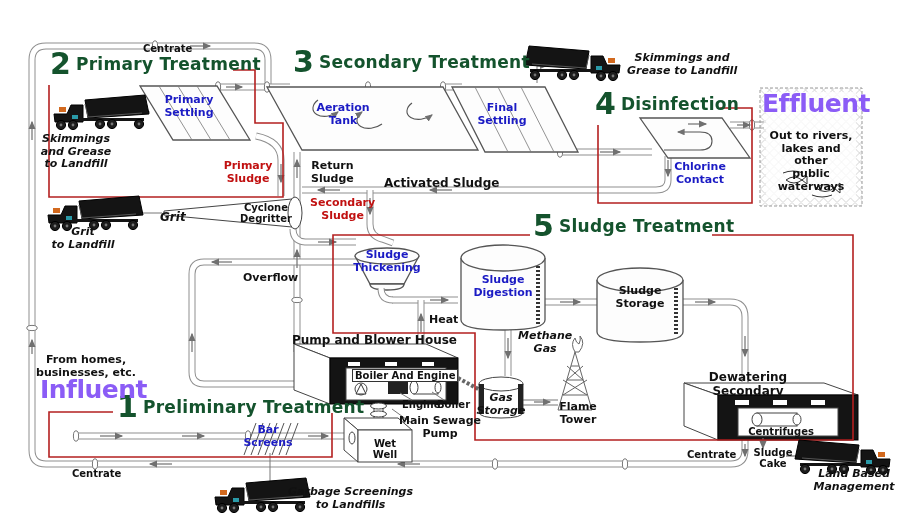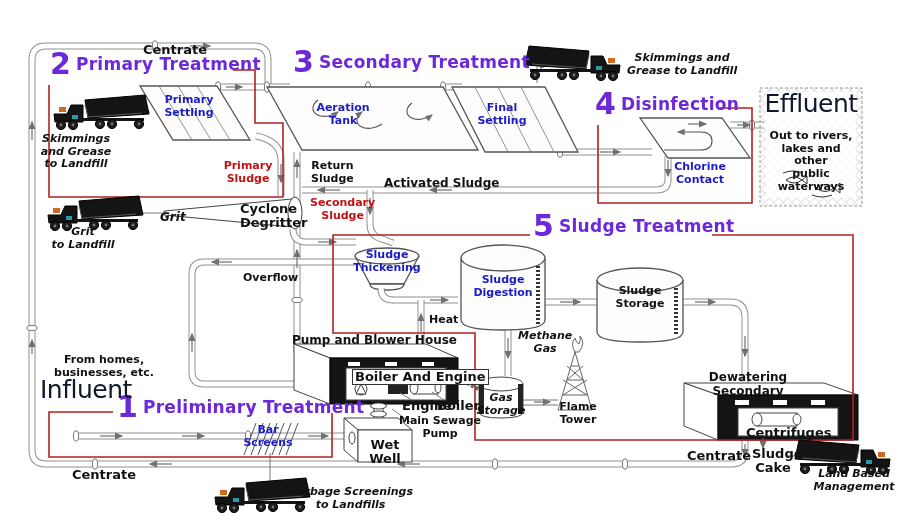--- a/index.html
+++ b/index.html
@@ -2,27 +2,27 @@
 <html><head>
 <meta charset="utf-8">
 <style>
   html,body{margin:0;padding:0;background:#fff;font-family:"DejaVu Sans","Liberation Sans",sans-serif;}
   #stage{position:relative;width:900px;height:516px;background:#fff;overflow:hidden;}
   #stage svg{position:absolute;left:0;top:0;}
   .lbl{position:absolute;white-space:pre-line;line-height:1.15;color:#111;font-size:11px;font-weight:600;text-align:center;}
   .blue{color:#1b1bc4;font-weight:bold;}
   .red{color:#c11111;font-weight:bold;}
   .it{font-style:italic;font-weight:600;}
-  .b8{font-size:13px;line-height:1.1;}
+  .b8{font-size:10px;line-height:1.1;}
   .b12{font-size:12px;font-weight:bold;}
   .left{text-align:center;}
-  .sec{position:absolute;white-space:nowrap;color:#6d28d9;}
+  .sec{position:absolute;white-space:nowrap;color:#14532d;}
   .sec .num{font-size:30px;font-weight:bold;vertical-align:-4px;}
   .sec .txt{font-size:17px;font-weight:bold;letter-spacing:.3px;margin-left:5px;}
-  .big{font-size:25px;font-weight:400;letter-spacing:-.5px;color:#0f172a;}
+  .big{font-size:25px;font-weight:700;letter-spacing:-.5px;color:#8b5cf6;}
   .boxed{background:#fff;border:1px solid #333;padding:0 2px;}
   .pipe{fill:none;stroke:#8f8f8f;stroke-width:7;}
   .core{fill:none;stroke:#ffffff;stroke-width:5;}
   .thin{fill:none;stroke:#777;stroke-width:1;}
   .fa{stroke:#707070;stroke-width:1.2;}
   .tank{fill:#fdfdfd;stroke:#555;stroke-width:1.3;}
   .lane{stroke:#777;stroke-width:.8;}
   .jnt{fill:#fff;stroke:#777;stroke-width:1;}
   .redline{fill:none;stroke:#b42020;stroke-width:1.6;}
   .bld{fill:#141414;stroke:#000;}
@@ -363,21 +363,21 @@
 Sludge</div>
 <div class="lbl b12 left" style="left:384px;top:177px">Activated Sludge</div>
 <div class="lbl left" style="left:243px;top:272px">Overflow</div>
 <div class="lbl it b12" style="left:160px;top:211px">Grit</div>
 <div class="lbl left" style="left:429px;top:314px">Heat</div>
 <div class="lbl it left" style="left:518px;top:330px">Methane
 Gas</div>
 <div class="lbl b8" style="left:752px;top:447px;width:42px">Sludge
 Cake</div>
 
-<div class="lbl" style="left:50px;top:354px;width:108px">From homes,
+<div class="lbl" style="left:32px;top:354px;width:108px">From homes,
 businesses, etc.</div>
 <div class="lbl big left" style="left:40px;top:376px">Influent</div>
 <div class="lbl big" style="left:762px;top:90px;width:98px">Effluent</div>
 <div class="lbl" style="left:764px;top:130px;width:94px">Out to rivers,
 lakes and other
 public waterways</div>
 
 <div class="lbl it" style="left:36px;top:133px;width:80px">Skimmings
 and Grease
 to Landfill</div>

